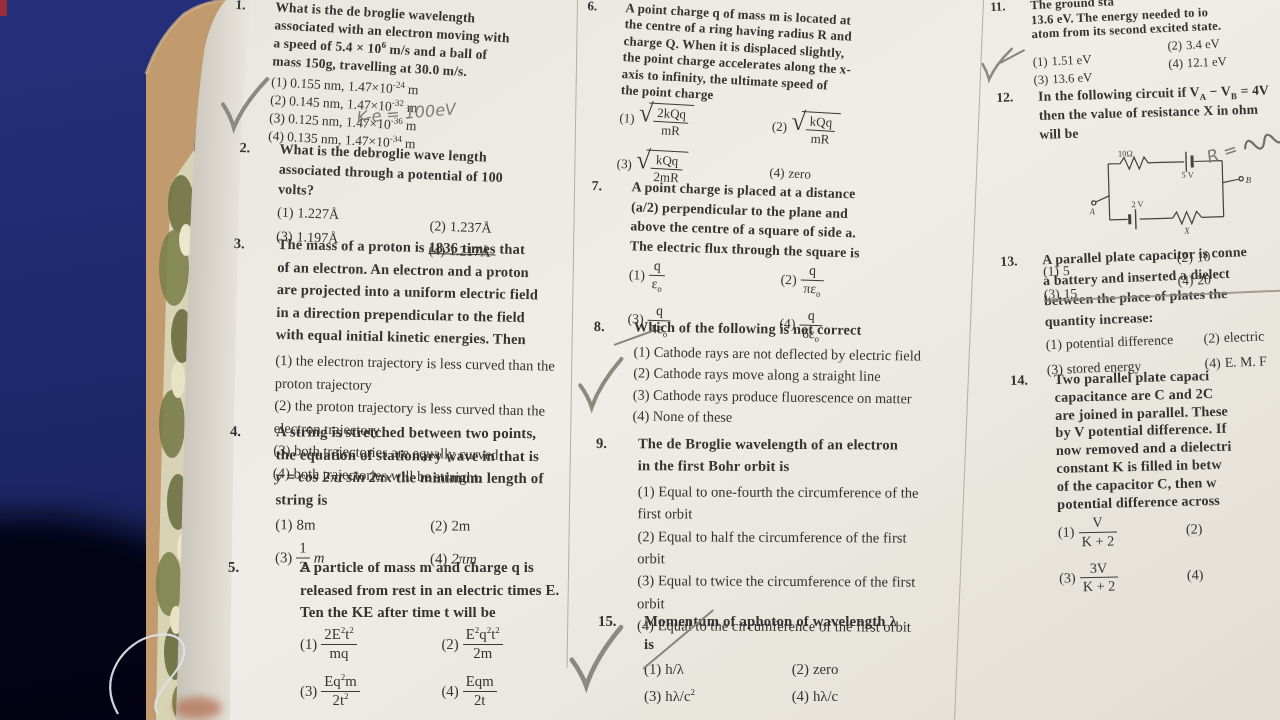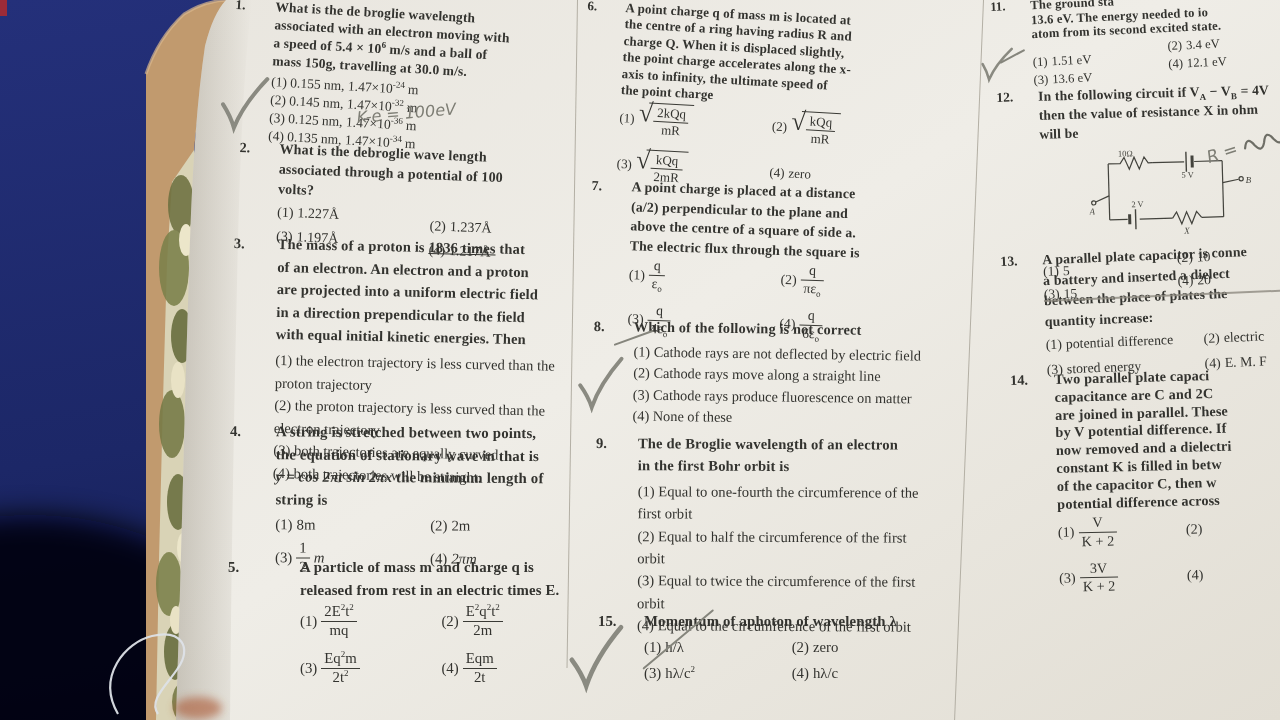--- a/index.html
+++ b/index.html
@@ -185,20 +185,21 @@
             <span><span class="math">2πm</span></span>
           </div>
         </div>
       </div>
     </div>
     <div class="q" style="left: 228px; top: 556px; width: 344px; transform: rotate(0deg); font-size: 14.8px; line-height: 22.6px;">
       <span class="qnum">5.</span>
       <div class="qbody" style="margin-left: 72px;">
         <span class="qline" style="display: block;">A particle of mass m and charge q is</span>
         <span class="qline" style="display: block;">released from rest in an electric times E.</span>
+        <span class="qline" style="display: block;">Ten the KE after time t will be</span>
         <div class="opts optgrid tall">
           <div class="opt">
             <span class="opt-label">(1)</span>
             <span class="frac">
               <span class="n">2E<sup>2</sup>t<sup>2</sup></span>
               <span class="d">mq</span>
             </span>
           </div>
           <div class="opt">
             <span class="opt-label">(2)</span>
@@ -323,20 +324,21 @@
           <div class="opt-block"><span class="opt-label">(2)</span> <span>Equal to half the circumference of the first orbit</span></div>
           <div class="opt-block"><span class="opt-label">(3)</span> <span>Equal to twice the circumference of the first orbit</span></div>
           <div class="opt-block"><span class="opt-label">(4)</span> <span>Equal to the circumference of the first orbit</span></div>
         </div>
       </div>
     </div>
     <div class="q" style="left: 598px; top: 610px; width: 330px; transform: rotate(0deg); font-size: 14.8px; line-height: 22.6px;">
       <span class="qnum">15.</span>
       <div class="qbody" style="margin-left: 46px;">
         <span class="qline" style="display: block;">Momentum of aphoton of wavelength λ</span>
+        <span class="qline" style="display: block;">is</span>
         <div class="opts optgrid">
           <div class="opt">
             <span class="opt-label">(1)</span>
             <span>h/λ</span>
           </div>
           <div class="opt">
             <span class="opt-label">(2)</span>
             <span>zero</span>
           </div>
           <div class="opt">

